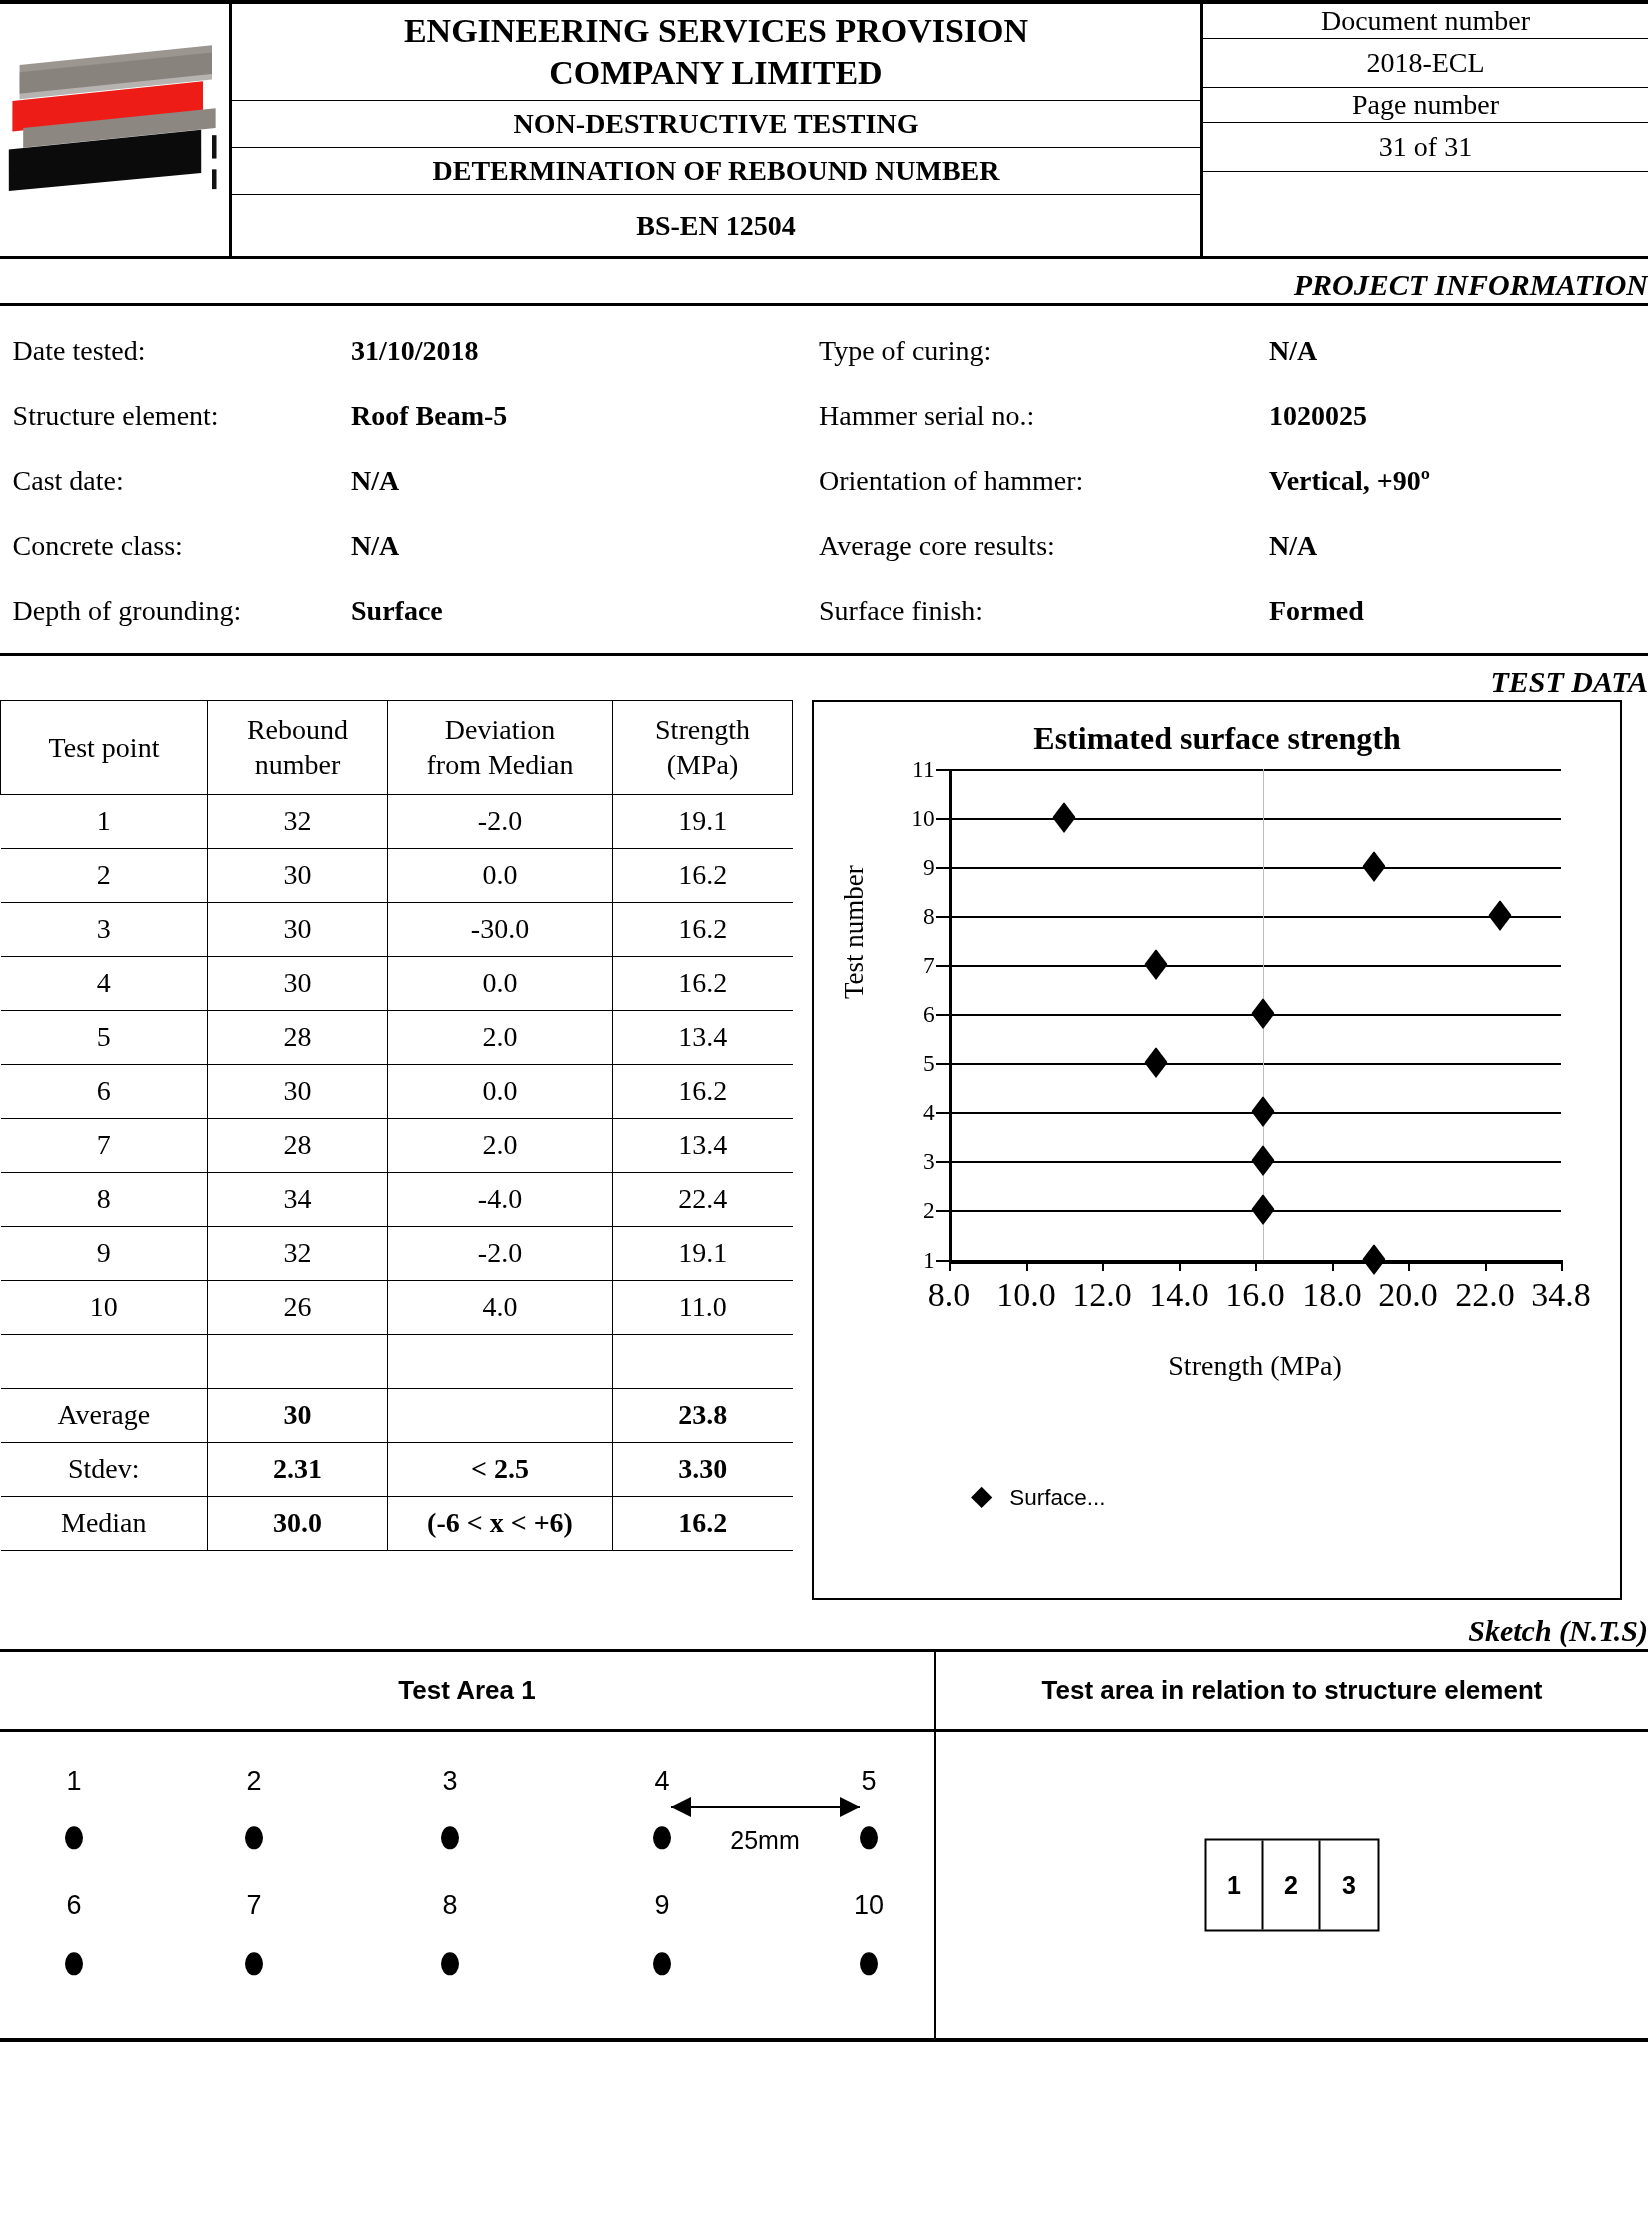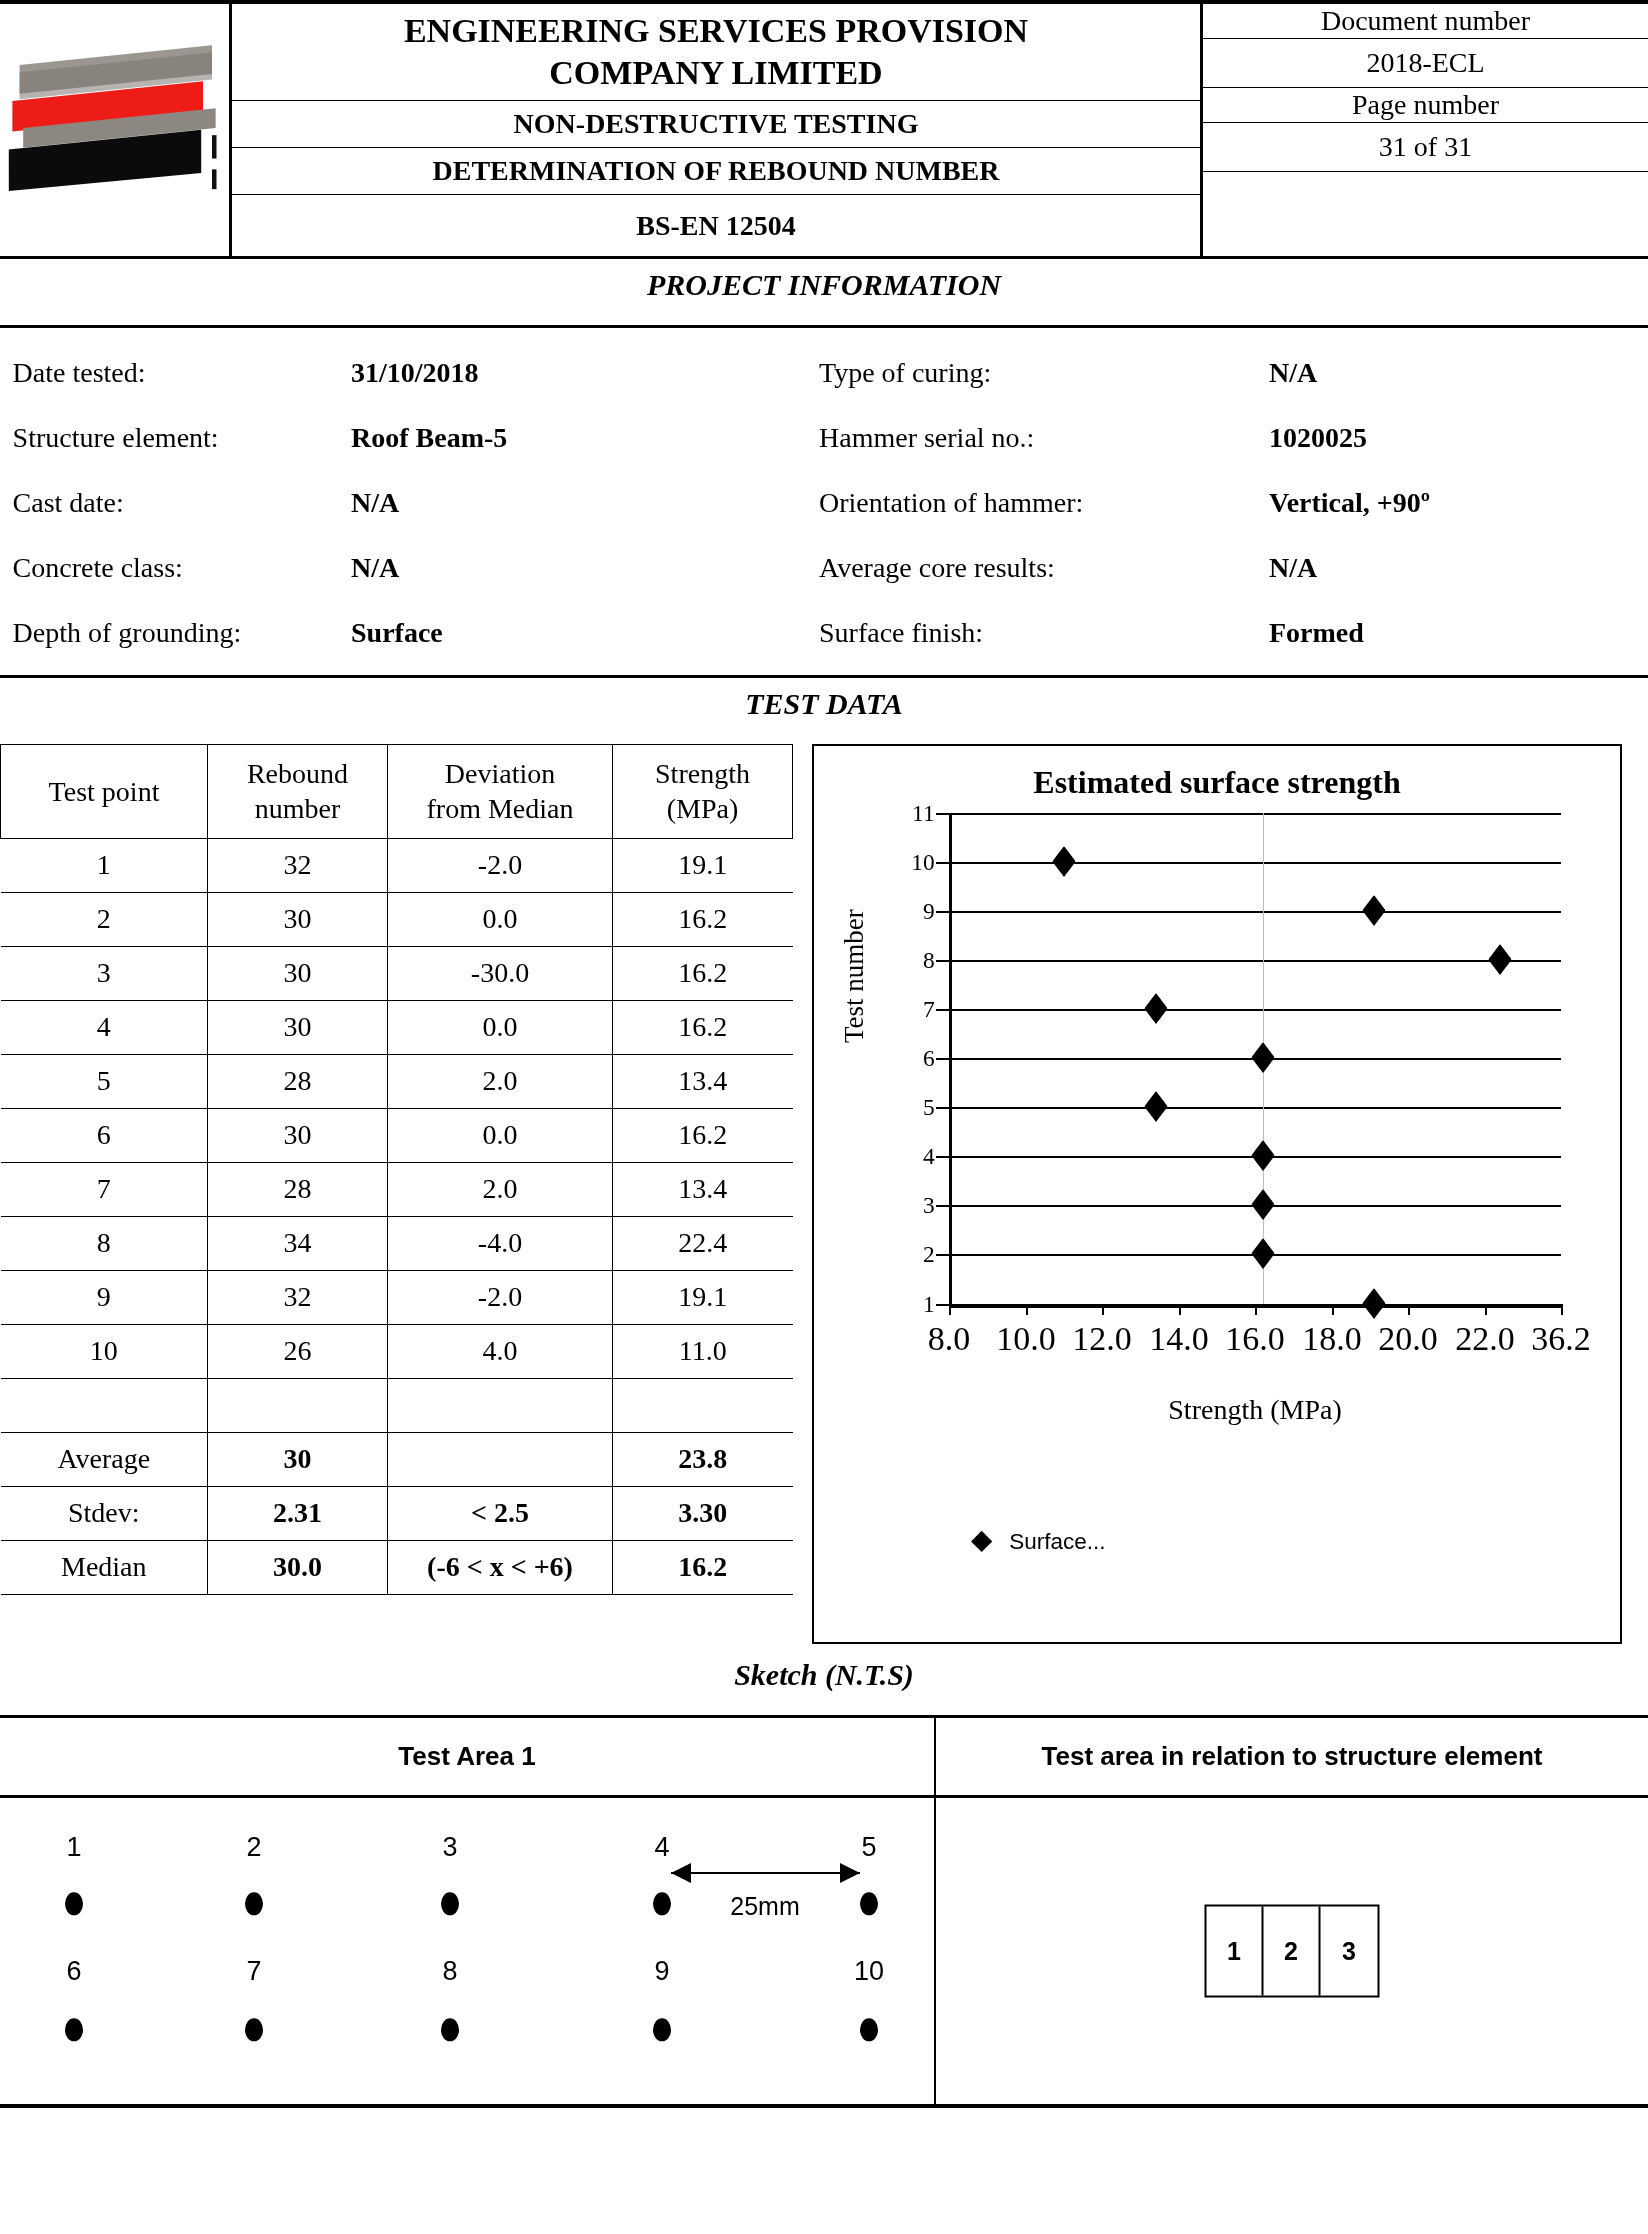--- a/index.html
+++ b/index.html
@@ -31,22 +31,22 @@
 
   .h-title { height:97px; font-weight:bold; font-size:34px; line-height:1.25; padding:0 9px; }
   .h-sub   { height:47px;  font-weight:bold; font-size:28px; }
   .h-std   { height:61px;  font-weight:bold; font-size:28px; }
   .r-lab   { height:35px; font-size:28px; }
   .r-val   { height:49px; font-size:28px; }
   .r-blank { height:61px; }
 
   
   .sec-title {
-    text-align:center; font-style:italic; font-weight:bold; font-size:30px;
-    padding:9px 0 23px 0;
+    text-align:right; font-style:italic; font-weight:bold; font-size:30px;
+    padding:9px 0 1px 0;
   }
   .rule-thick { border-bottom:3.6px solid #000; width:1648px; }
 
   
   .proj {
     width:1648px;
     padding:12.6px 0 9px 0;
     border-bottom:3.6px solid #000;
   }
   .proj-row { display:flex; align-items:center; height:65px; }
@@ -388,21 +388,21 @@
             <div class="xl" style="left: 230px;">14.0</div>
             <div class="xt" style="left: 306px;"></div>
             <div class="xl" style="left: 306px;">16.0</div>
             <div class="xt" style="left: 383px;"></div>
             <div class="xl" style="left: 383px;">18.0</div>
             <div class="xt" style="left: 459px;"></div>
             <div class="xl" style="left: 459px;">20.0</div>
             <div class="xt" style="left: 536px;"></div>
             <div class="xl" style="left: 536px;">22.0</div>
             <div class="xt" style="left: 612px;"></div>
-            <div class="xl" style="left: 612px;">36.2</div>
+            <div class="xl" style="left: 612px;">34.8</div>
           </div>
       <div class="gl base" style="top: 491px;"></div>
           <div class="ytick" style="top: 491px;"></div>
           <div class="ylabel-txt" style="top: 491px;">1</div>
           <div class="gl" style="top: 441px;"></div>
           <div class="ytick" style="top: 441px;"></div>
           <div class="ylabel-txt" style="top: 441px;">2</div>
           <div class="gl" style="top: 392px;"></div>
           <div class="ytick" style="top: 392px;"></div>
           <div class="ylabel-txt" style="top: 392px;">3</div>

